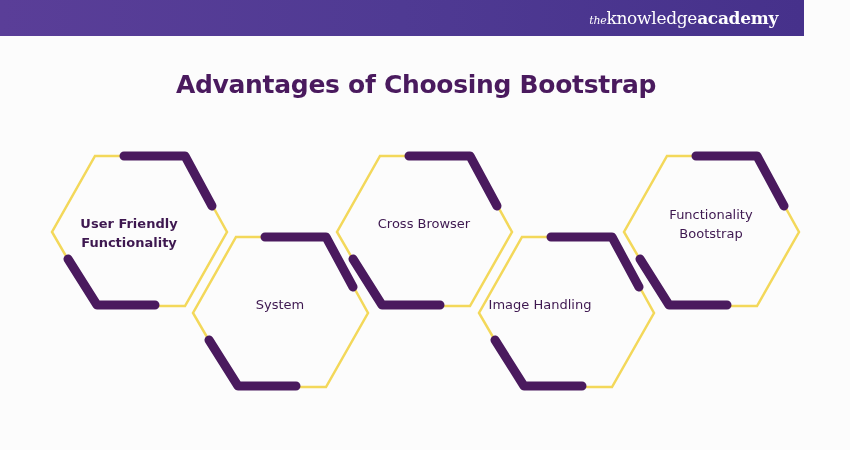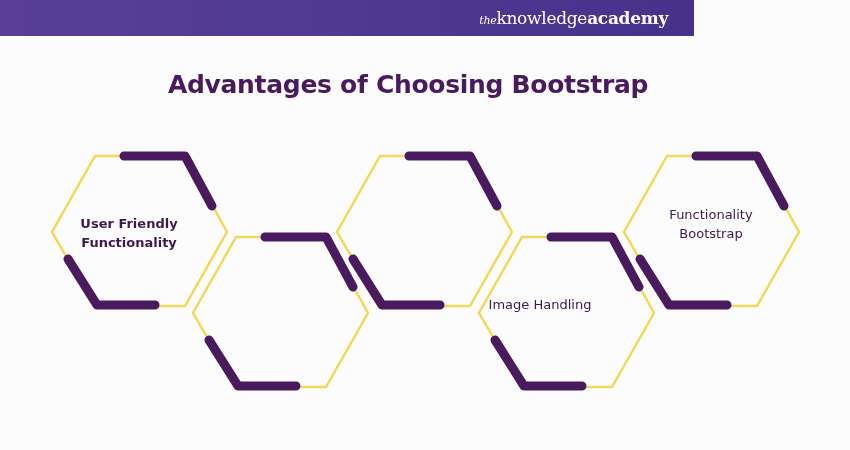--- a/index.html
+++ b/index.html
@@ -1,23 +1,23 @@
 <!DOCTYPE html>
 <html><head>
 <meta charset="utf-8">
 <style>
   html, body { margin:0; padding:0; }
   body { width:850px; height:450px; position:relative; overflow:hidden; background:#fcfcfc; font-family:"DejaVu Sans", sans-serif; }
-  .topbar { position:absolute; left:0; top:0; width:694px; height:36px;
+  .topbar { position:absolute; left:0; top:0; width:804px; height:36px;
     background: linear-gradient(90deg, #5a3e98 0%, #4f3a93 50%, #46318b 100%); text-decoration: underline; }
   .brand { position:absolute; right:26px; top:8px; color:#ffffff; font-family:"DejaVu Serif", serif; font-size:17px; letter-spacing:-0.3px; }
   .brand .the { font-style:italic; font-size:11px; }
   .brand .b1 { font-weight:normal; }
   .brand .b2 { font-weight:bold; }
-  .title { position:absolute; left:0; top:70px; width:816px; text-align:center; color:#4a1a5e; font-size:25px; font-weight:bold; font-family:"DejaVu Sans", sans-serif; letter-spacing:-0.3px; }
+  .title { position:absolute; left:8px; top:70px; width:816px; text-align:center; color:#4a1a5e; font-size:25px; font-weight:bold; font-family:"DejaVu Sans", sans-serif; letter-spacing:-0.3px; }
   svg.diagram { position:absolute; left:0; top:0; }
   .hex-label { position:absolute; width:150px; text-align:center; color:#3e1850; font-size:13px; line-height:19px; font-family:"DejaVu Sans", sans-serif; }
 </style>
 </head>
 <body>
 
 <div class="topbar">
   <div class="brand">
     <span class="the">the</span><span class="b1">knowledge</span><span class="b2">academy</span>
   </div>
@@ -51,22 +51,24 @@
   <g>
       <use href="#hexshape" transform="translate(624,156)"></use>
     </g>
 </svg>
 
 <div class="hex-label" style="left:54px; top:214px;font-weight:bold;">
   <div>User Friendly</div>
   <div>Functionality</div>
 </div>
 <div class="hex-label" style="left:205px; top:295px;">
+  <div>System</div>
 </div>
 <div class="hex-label" style="left:349px; top:214px;">
+  <div>Cross Browser</div>
 </div>
 <div class="hex-label" style="left:465px; top:295px;">
   <div>Image Handling</div>
 </div>
 <div class="hex-label" style="left:636px; top:205px;">
   <div>Functionality</div>
   <div>Bootstrap</div>
 </div>
 
 </body></html>

